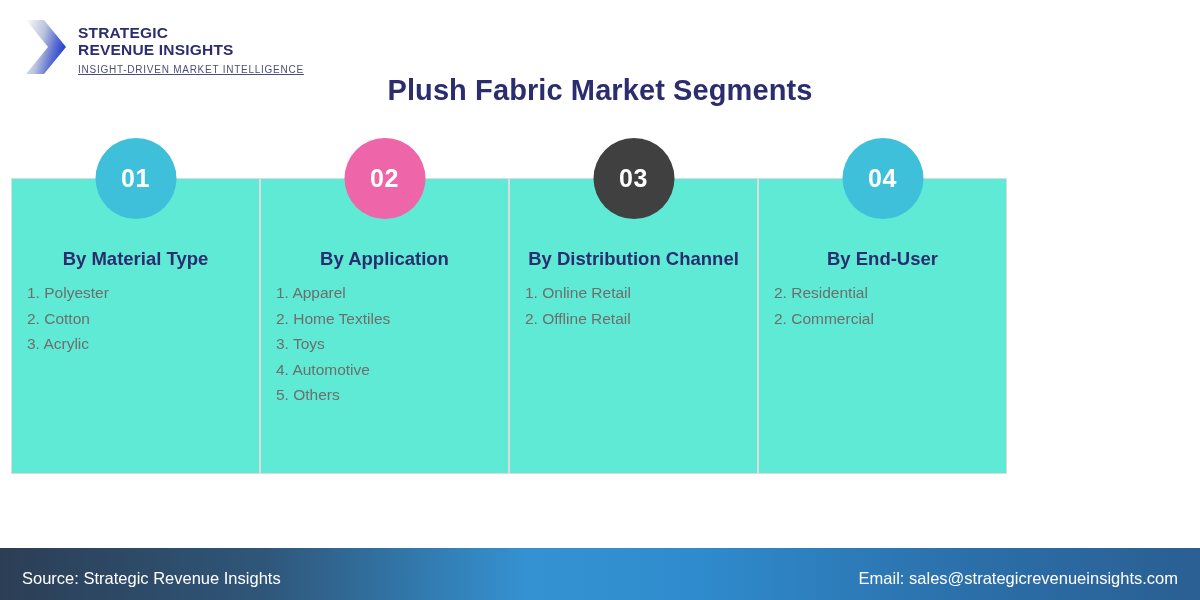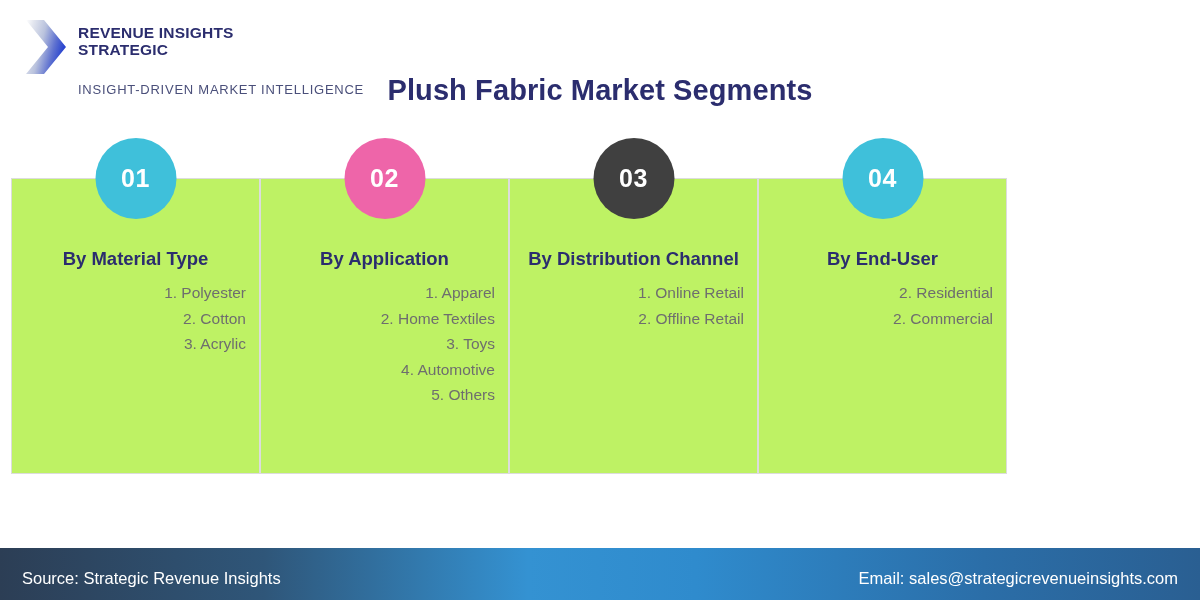--- a/index.html
+++ b/index.html
@@ -36,25 +36,26 @@
   .logo-text { padding-top: 6px; }
   .logo-line {
     font-size: 15.5px;
     font-weight: bold;
     letter-spacing: 0.2px;
     color: #2b2d6e;
     line-height: 17px;
     white-space: nowrap;
   }
   .logo-tagline {
-    margin-top: 24px;
-    font-size: 13px;
+    margin-top: 6px;
+    font-size: 10px;
     letter-spacing: 0.75px;
     color: #4a4f7a;
     white-space: nowrap;
+    text-decoration: underline;
   }
 
   
   .page-title {
     position: absolute;
     left: 0;
     top: 74px;
     width: 1200px;
     text-align: center;
     font-size: 29px;
@@ -91,42 +92,41 @@
     font-size: 25px;
     font-weight: bold;
     letter-spacing: 0.5px;
     z-index: 2;
   }
   .card {
     position: relative;
     margin-top: 40px;
     height: 296px;
     border: 1px solid #dcdcdc;
-    background: #bef264;
+    background: #5eead4;
     padding: 65px 13px 10px 13px;
     z-index: 1;
   }
   .card-title {
     text-align: center;
     font-size: 18.5px;
     font-weight: bold;
     color: #2b2d6e;
     line-height: 30px;
     margin-bottom: 6px;
   }
   .card-list {
     list-style: none;
     padding-left: 2px;
   }
   .card-list li {
     font-size: 15.5px;
     color: #6e6e6e;
     line-height: 25.5px;
     white-space: nowrap;
-    text-align: right;
   }
 
   
   .footer {
     position: absolute;
     left: 0;
     top: 548px;
     width: 1200px;
     height: 61px;
     background: linear-gradient(90deg,
@@ -159,22 +159,22 @@
           <stop offset="0%" stop-color="#ffffff"></stop>
           <stop offset="18%" stop-color="#e3e6ef"></stop>
           <stop offset="48%" stop-color="#b9c2dd"></stop>
           <stop offset="78%" stop-color="#5f72d0"></stop>
           <stop offset="100%" stop-color="#2a45cf"></stop>
         </linearGradient>
       </defs>
       <path d="M4 2 L22 2 L44 29 L22 56 L4 56 L26 29 Z" fill="url(#chevGrad)"></path>
     </svg>
     <div class="logo-text">
+      <div class="logo-line">STRATEGIC</div>
       <div class="logo-line">REVENUE INSIGHTS</div>
-      <div class="logo-line">STRATEGIC</div>
       <div class="logo-tagline">INSIGHT-DRIVEN MARKET INTELLIGENCE</div>
     </div>
   </div>
 
   <div class="page-title">Plush Fabric Market Segments</div>
 
   <div class="cards">
 
     <div class="card-wrap">
       <div class="badge" style="background:#3fc0da">01</div>

